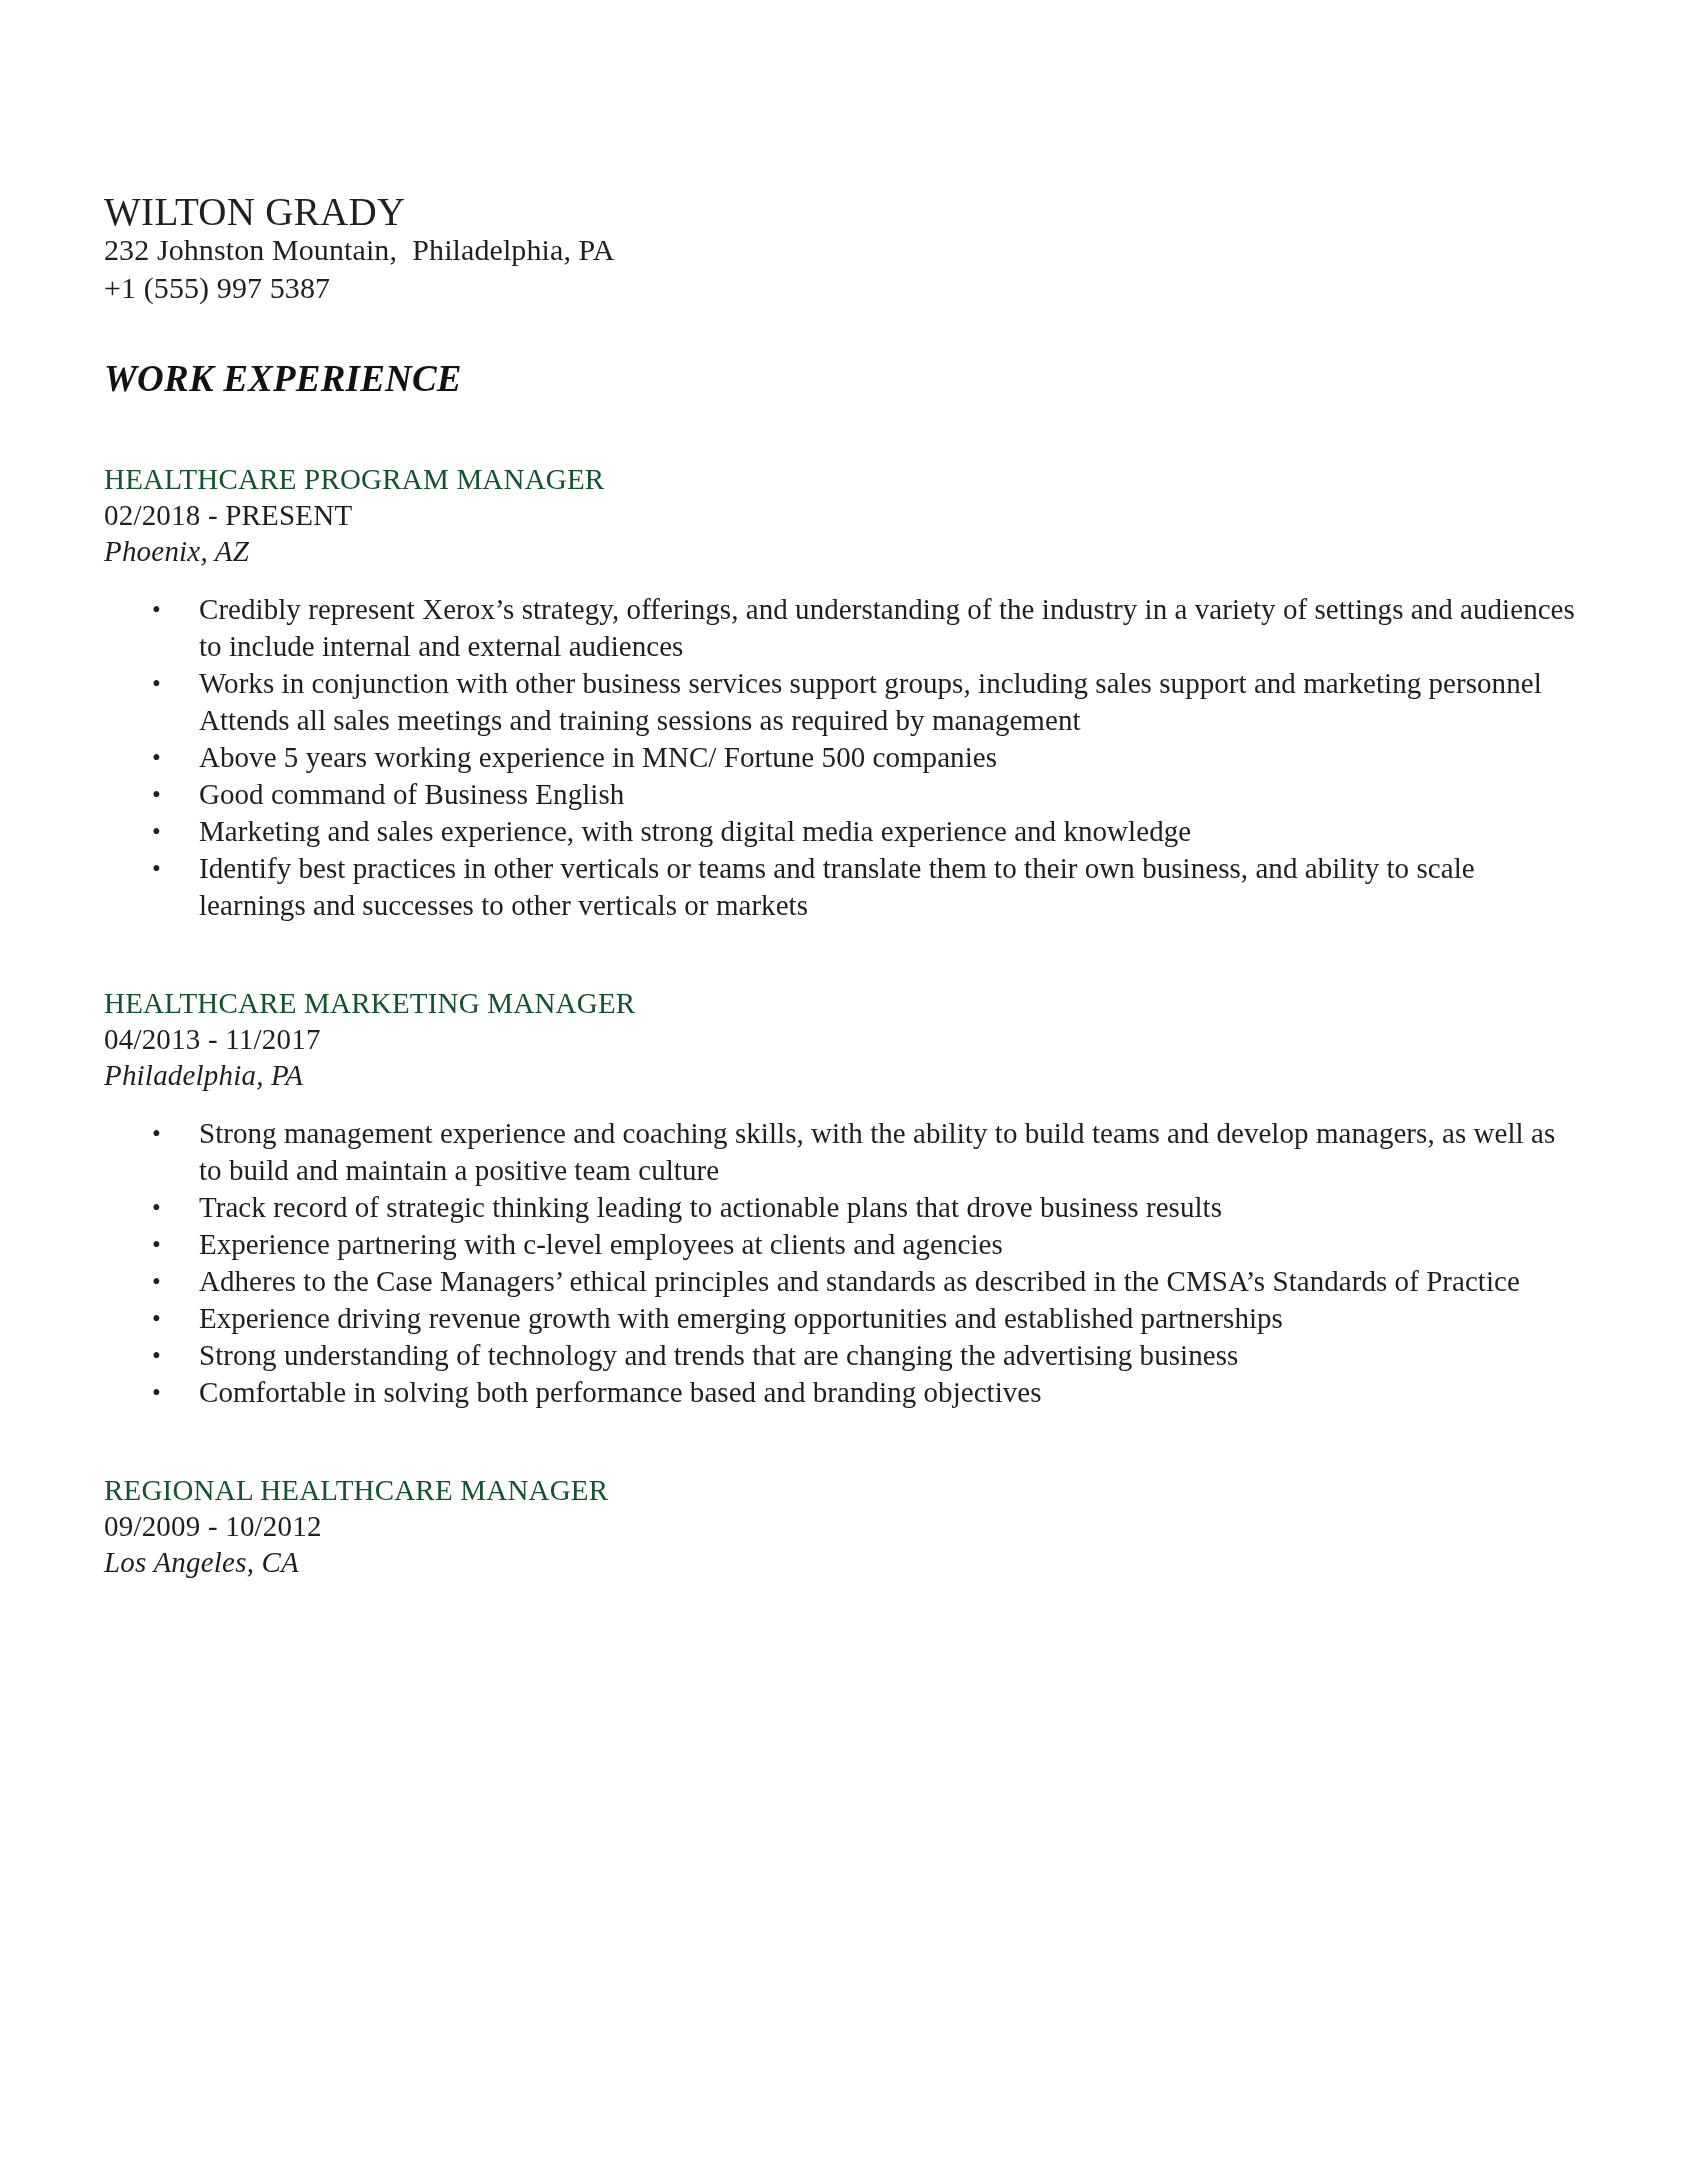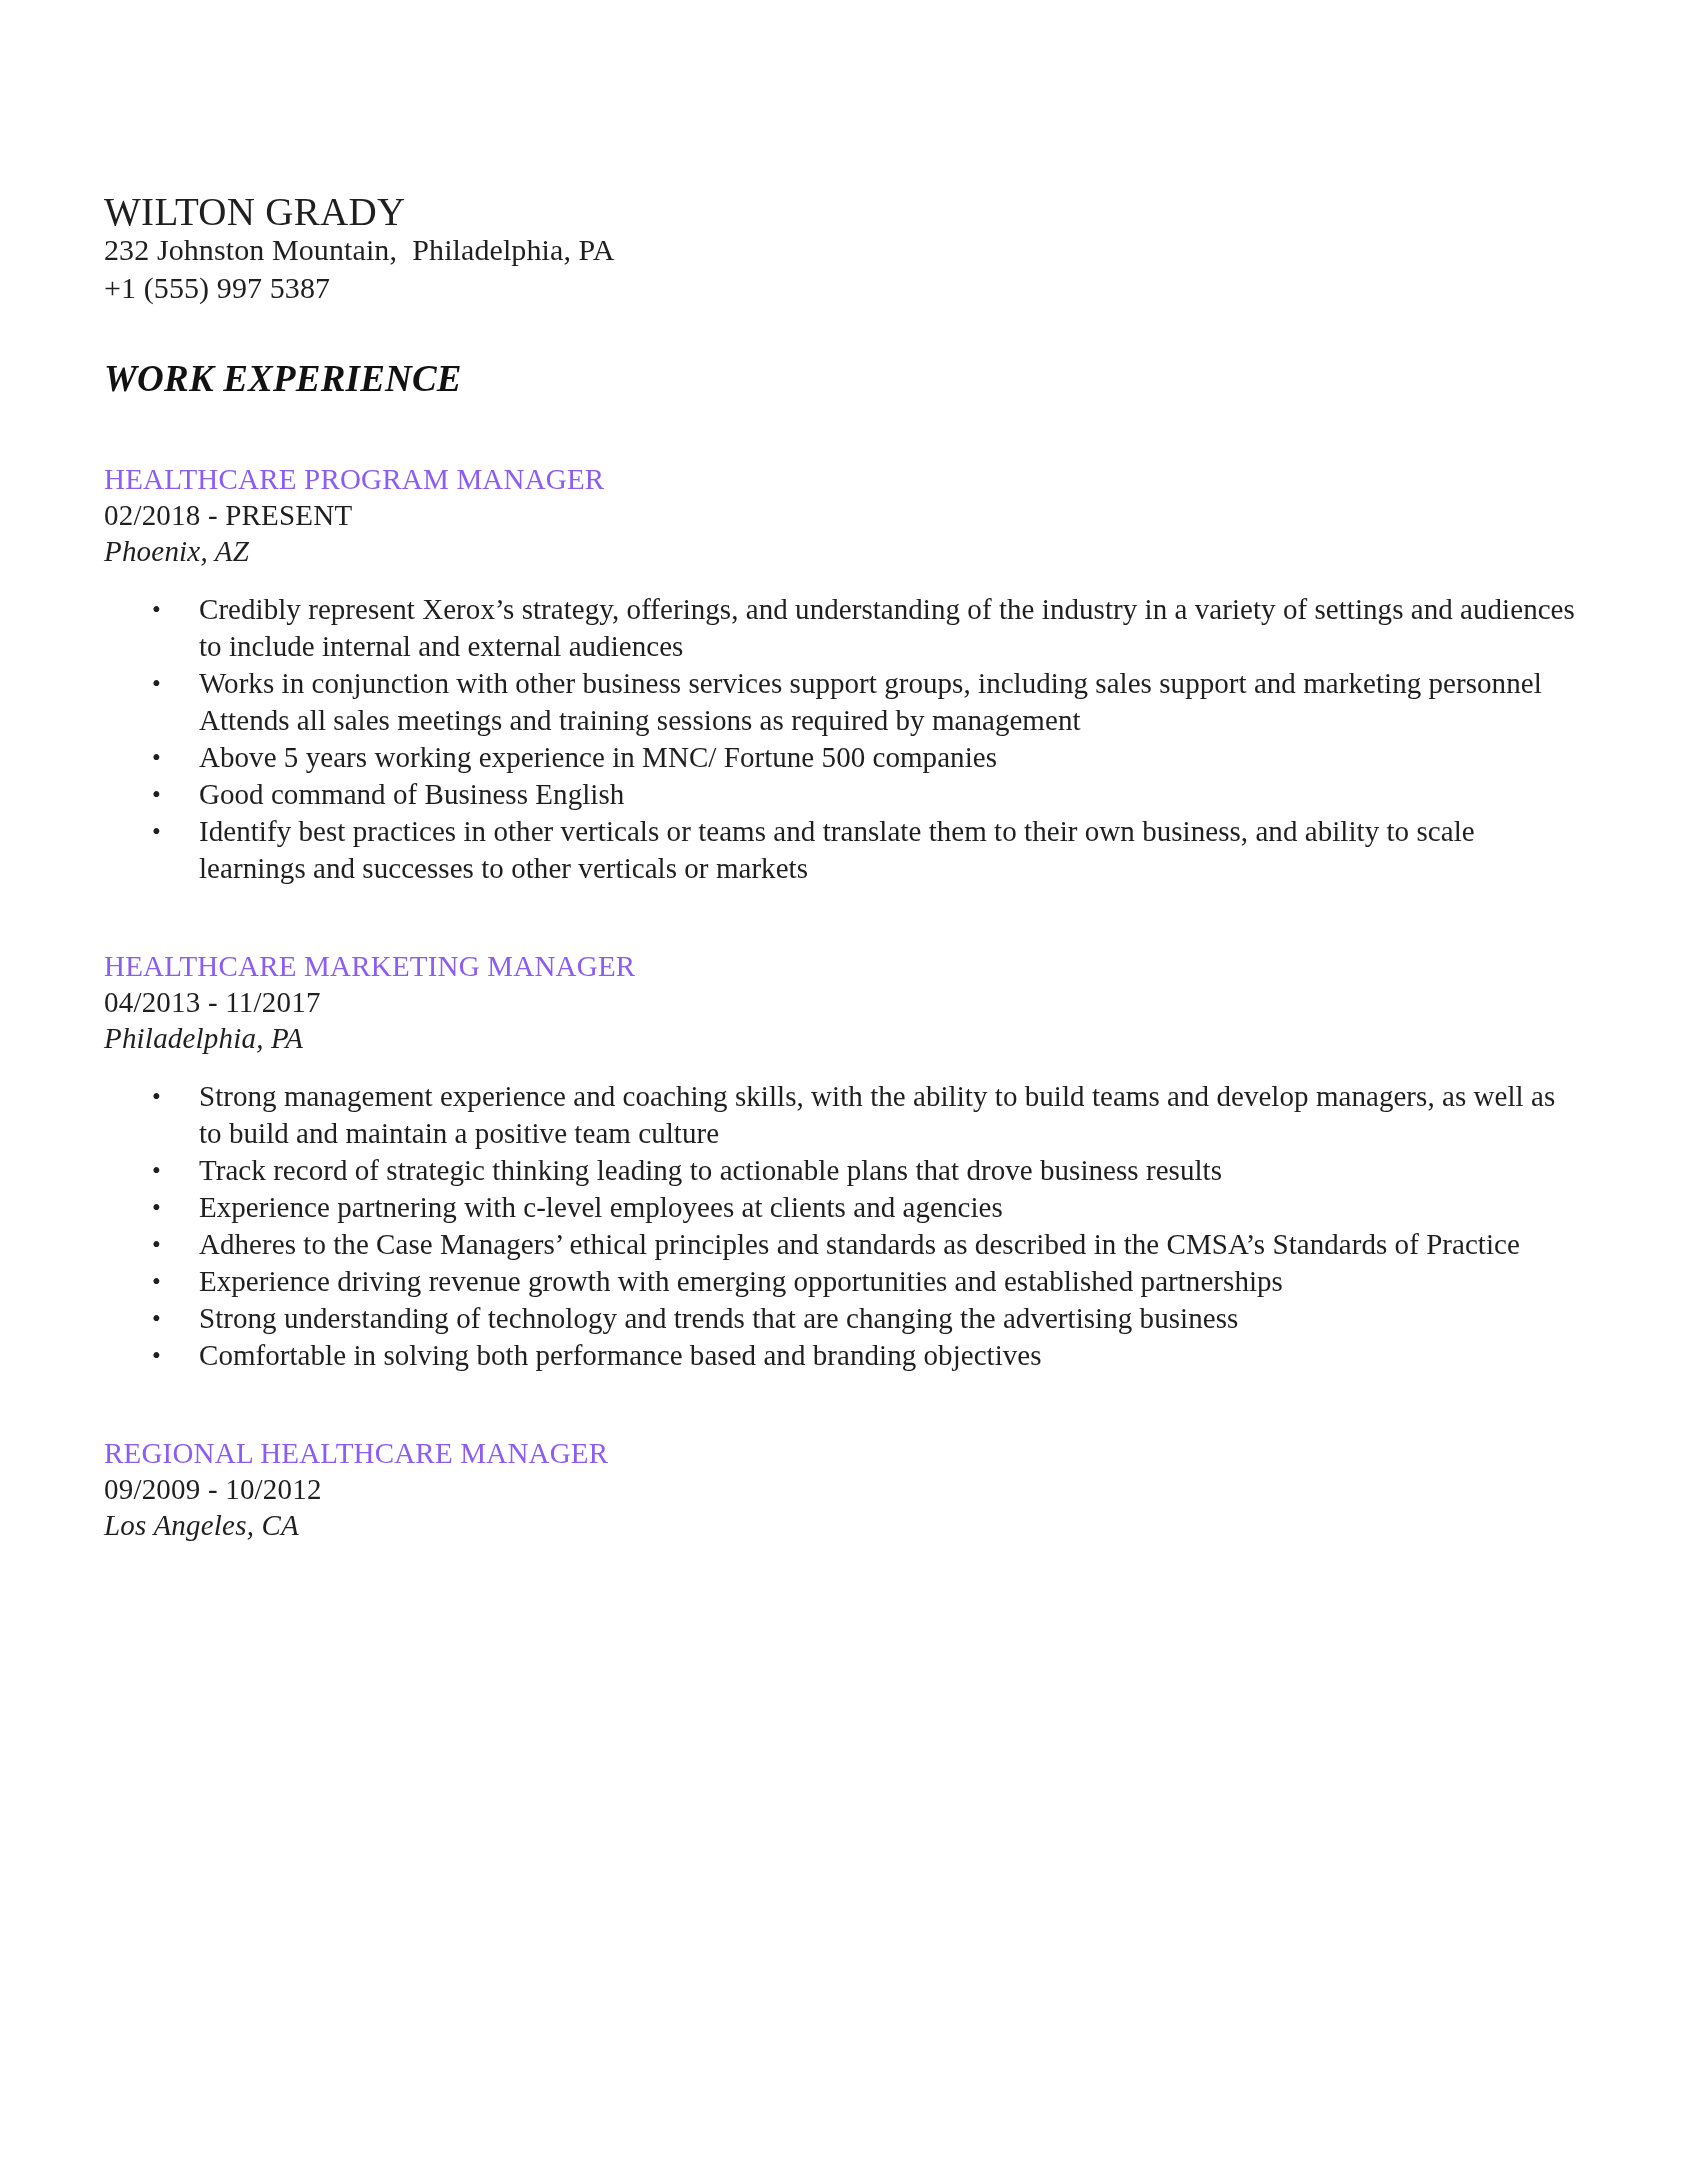--- a/index.html
+++ b/index.html
@@ -56,21 +56,21 @@
   .job {
     margin-top: 61px;
   }
   .job.first-job {
     margin-top: 61px;
   }
   .job-title {
     font-size: 29px;
     line-height: 36px;
     letter-spacing: 0.2px;
-    color: #8b5cf6;
+    color: #14532d;
   }
   .job-dates {
     font-size: 29px;
     line-height: 36px;
     letter-spacing: 0.2px;
     color: #1f1f1f;
   }
   .job-location {
     font-size: 29px;
     line-height: 36px;
@@ -131,20 +131,23 @@
         <li>
             <span class="bullet-text">Works in conjunction with other business services support groups, including sales support and marketing personnel Attends all sales meetings and training sessions as required by management</span>
           </li>
         <li>
             <span class="bullet-text">Above 5 years working experience in MNC/ Fortune 500 companies</span>
           </li>
         <li>
             <span class="bullet-text">Good command of Business English</span>
           </li>
         <li>
+            <span class="bullet-text">Marketing and sales experience, with strong digital media experience and knowledge</span>
+          </li>
+        <li>
             <span class="bullet-text">Identify best practices in other verticals or teams and translate them to their own business, and ability to scale learnings and successes to other verticals or markets</span>
           </li>
       </ul>
     </div>
 
     <div class="job">
       <div class="job-title">HEALTHCARE MARKETING MANAGER</div>
       <div class="job-dates">04/2013 - 11/2017</div>
       <div class="job-location">Philadelphia, PA</div>
       <ul class="bullets">

